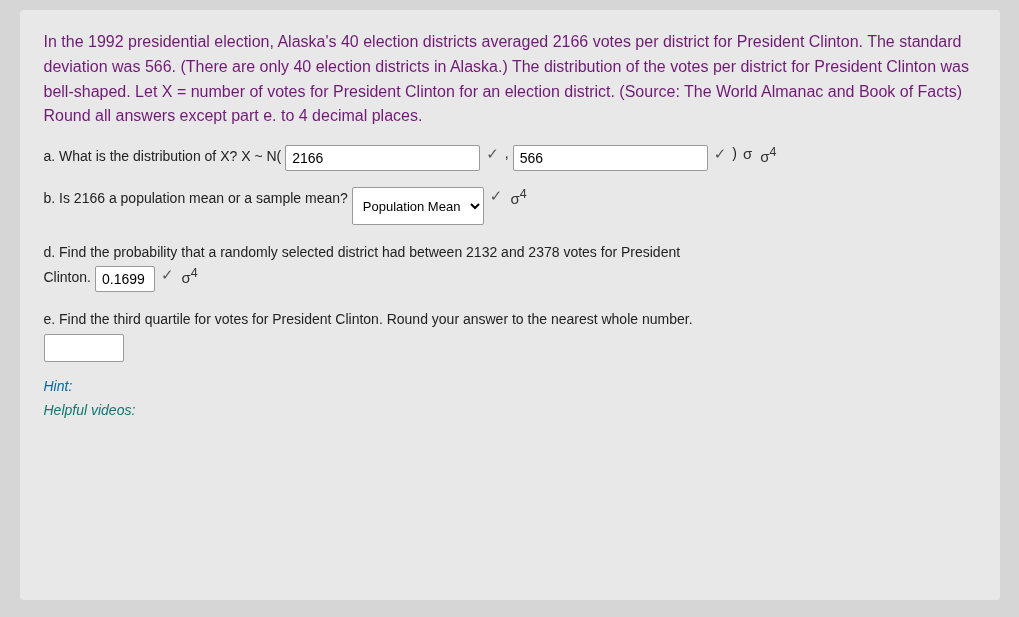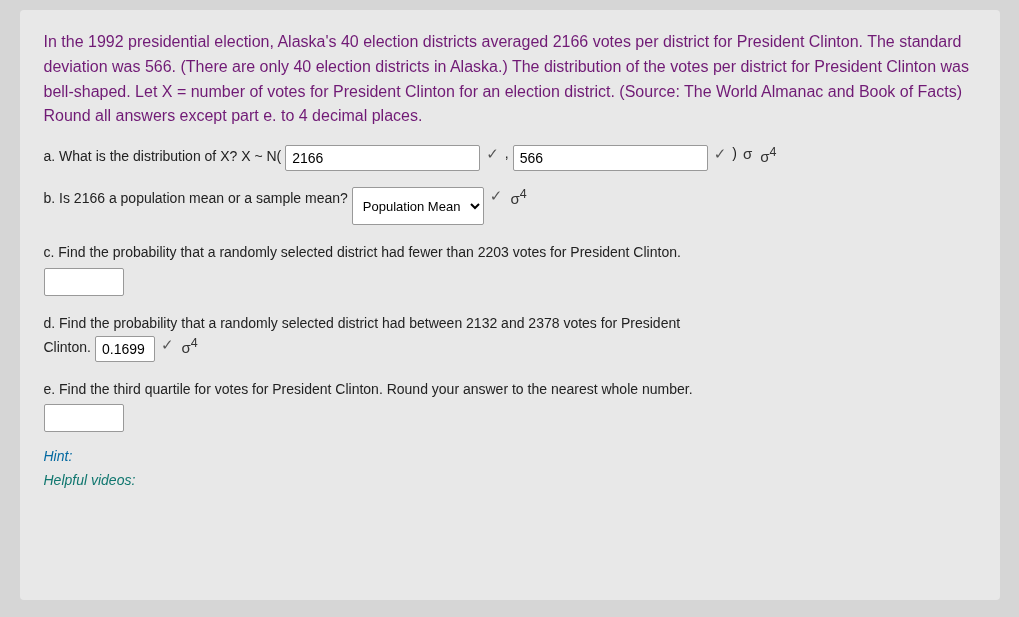--- a/index.html
+++ b/index.html
@@ -124,24 +124,20 @@
       <span class="section-label">b. Is 2166 a population mean or a sample mean?</span>
       <select class="select-box">
         <option>Population Mean</option>
         <option>Sample Mean</option>
       </select>
       <span class="check-icon">✓</span>
       <span class="sigma-icon">σ<sup>4</sup></span>
     </div>
   </div>
 
-  <div class="section">
-    <div class="section-label">c. Find the probability that a randomly selected district had fewer than 2203 votes for President Clinton.</div>
-    <input class="input-box answer-box" type="text" value="" style="">
-  </div>
 
   <div class="section">
     <div class="section-label">d. Find the probability that a randomly selected district had between 2132 and 2378 votes for President</div>
     <div class="section-inline" style="margin-top:2px;">
       <span class="section-label">Clinton.</span>
       <input class="input-box" type="text" value="0.1699" style="width: 58px;">
       <span class="check-icon">✓</span>
       <span class="sigma-icon">σ<sup>4</sup></span>
     </div>
   </div>

